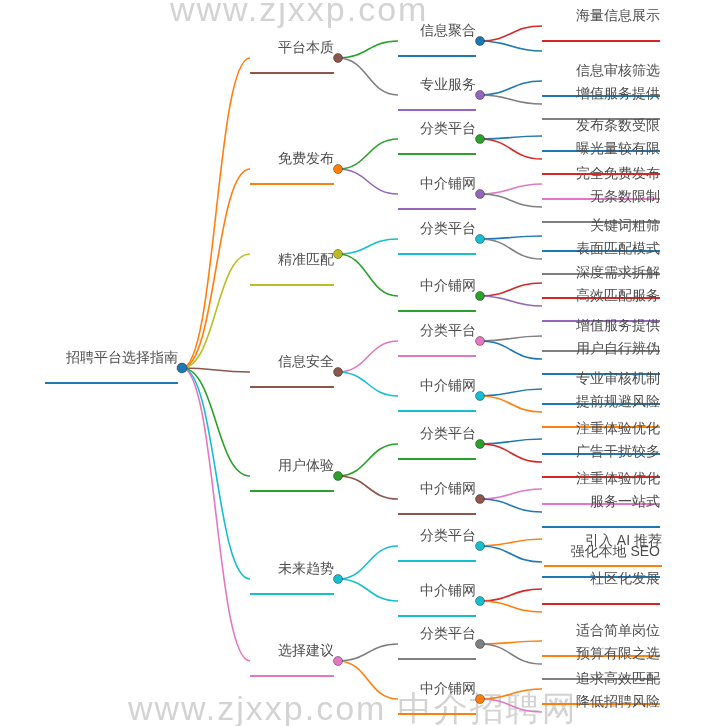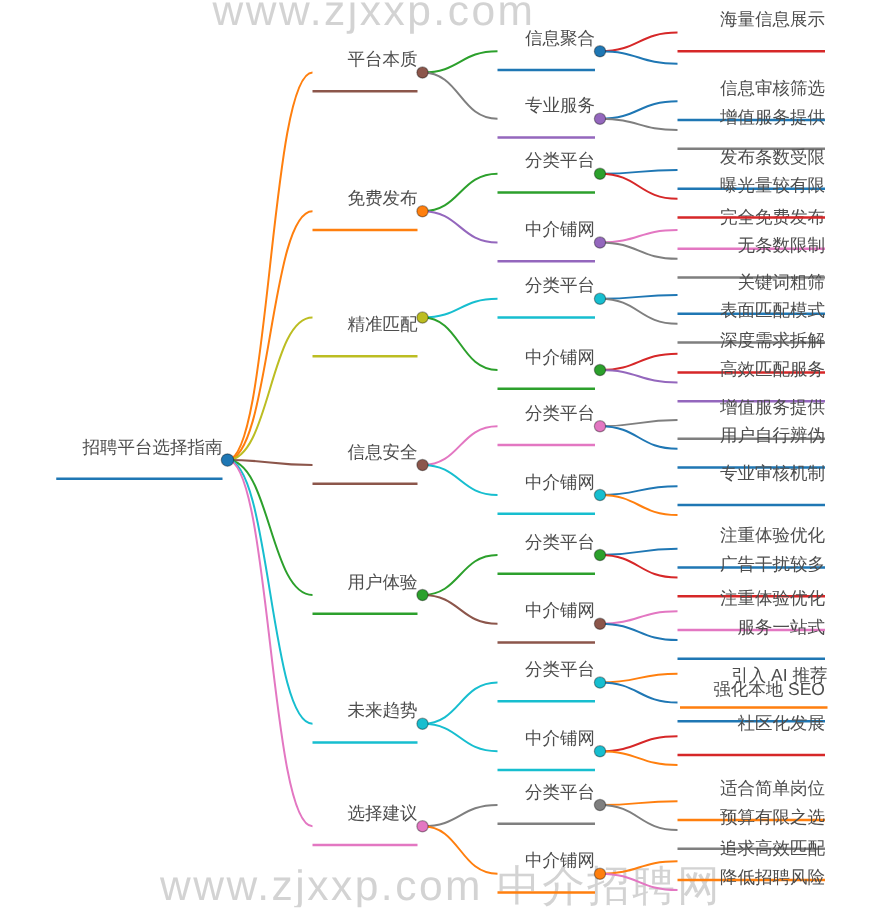--- a/index.html
+++ b/index.html
@@ -135,20 +135,21 @@
   <div class="node" style="left: 542px; top: 164px; width: 118px; border-bottom-color: rgb(227, 119, 194);">完全免费发布</div>
   <div class="node" style="left: 542px; top: 139px; width: 118px; border-bottom-color: rgb(214, 39, 40);">曝光量较有限</div>
   <div class="node" style="left: 542px; top: 187px; width: 118px; border-bottom-color: rgb(127, 127, 127);">无条数限制</div>
   <div class="node" style="left: 542px; top: 216px; width: 118px; border-bottom-color: rgb(31, 119, 180);">关键词粗筛</div>
   <div class="node" style="left: 542px; top: 239px; width: 118px; border-bottom-color: rgb(127, 127, 127);">表面匹配模式</div>
   <div class="node" style="left: 542px; top: 263px; width: 118px; border-bottom-color: rgb(214, 39, 40);">深度需求拆解</div>
   <div class="node" style="left: 542px; top: 286px; width: 118px; border-bottom-color: rgb(148, 103, 189);">高效匹配服务</div>
   <div class="node" style="left: 542px; top: 316px; width: 118px; border-bottom-color: rgb(127, 127, 127);">增值服务提供</div>
   <div class="node" style="left: 542px; top: 339px; width: 118px; border-bottom-color: rgb(31, 119, 180);">用户自行辨伪</div>
   <div class="node" style="left: 542px; top: 369px; width: 118px; border-bottom-color: rgb(31, 119, 180);">专业审核机制</div>
+  <div class="node" style="left: 542px; top: 392px; width: 118px; border-bottom-color: rgb(255, 127, 14);">提前规避风险</div>
   <div class="node" style="left: 542px; top: 419px; width: 118px; border-bottom-color: rgb(31, 119, 180);">注重体验优化</div>
   <div class="node" style="left: 542px; top: 442px; width: 118px; border-bottom-color: rgb(214, 39, 40);">广告干扰较多</div>
   <div class="node" style="left: 542px; top: 469px; width: 118px; border-bottom-color: rgb(227, 119, 194);">注重体验优化</div>
   <div class="node" style="left: 542px; top: 492px; width: 118px; border-bottom-color: rgb(31, 119, 180);">服务一站式</div>
   <div class="node" style="left: 544px; top: 519px; width: 118px; border-bottom-color: rgb(255, 127, 14); margin-top: 12px;">引入 AI 推荐</div>
   <div class="node" style="left: 542px; top: 542px; width: 118px; border-bottom-color: rgb(31, 119, 180);">强化本地 SEO</div>
   <div class="node" style="left: 542px; top: 569px; width: 118px; border-bottom-color: rgb(214, 39, 40);">社区化发展</div>
   <div class="node" style="left: 542px; top: 621px; width: 118px; border-bottom-color: rgb(255, 127, 14);">适合简单岗位</div>
   <div class="node" style="left: 542px; top: 644px; width: 118px; border-bottom-color: rgb(127, 127, 127);">预算有限之选</div>
   <div class="node" style="left: 542px; top: 669px; width: 118px; border-bottom-color: rgb(255, 127, 14);">追求高效匹配</div>

